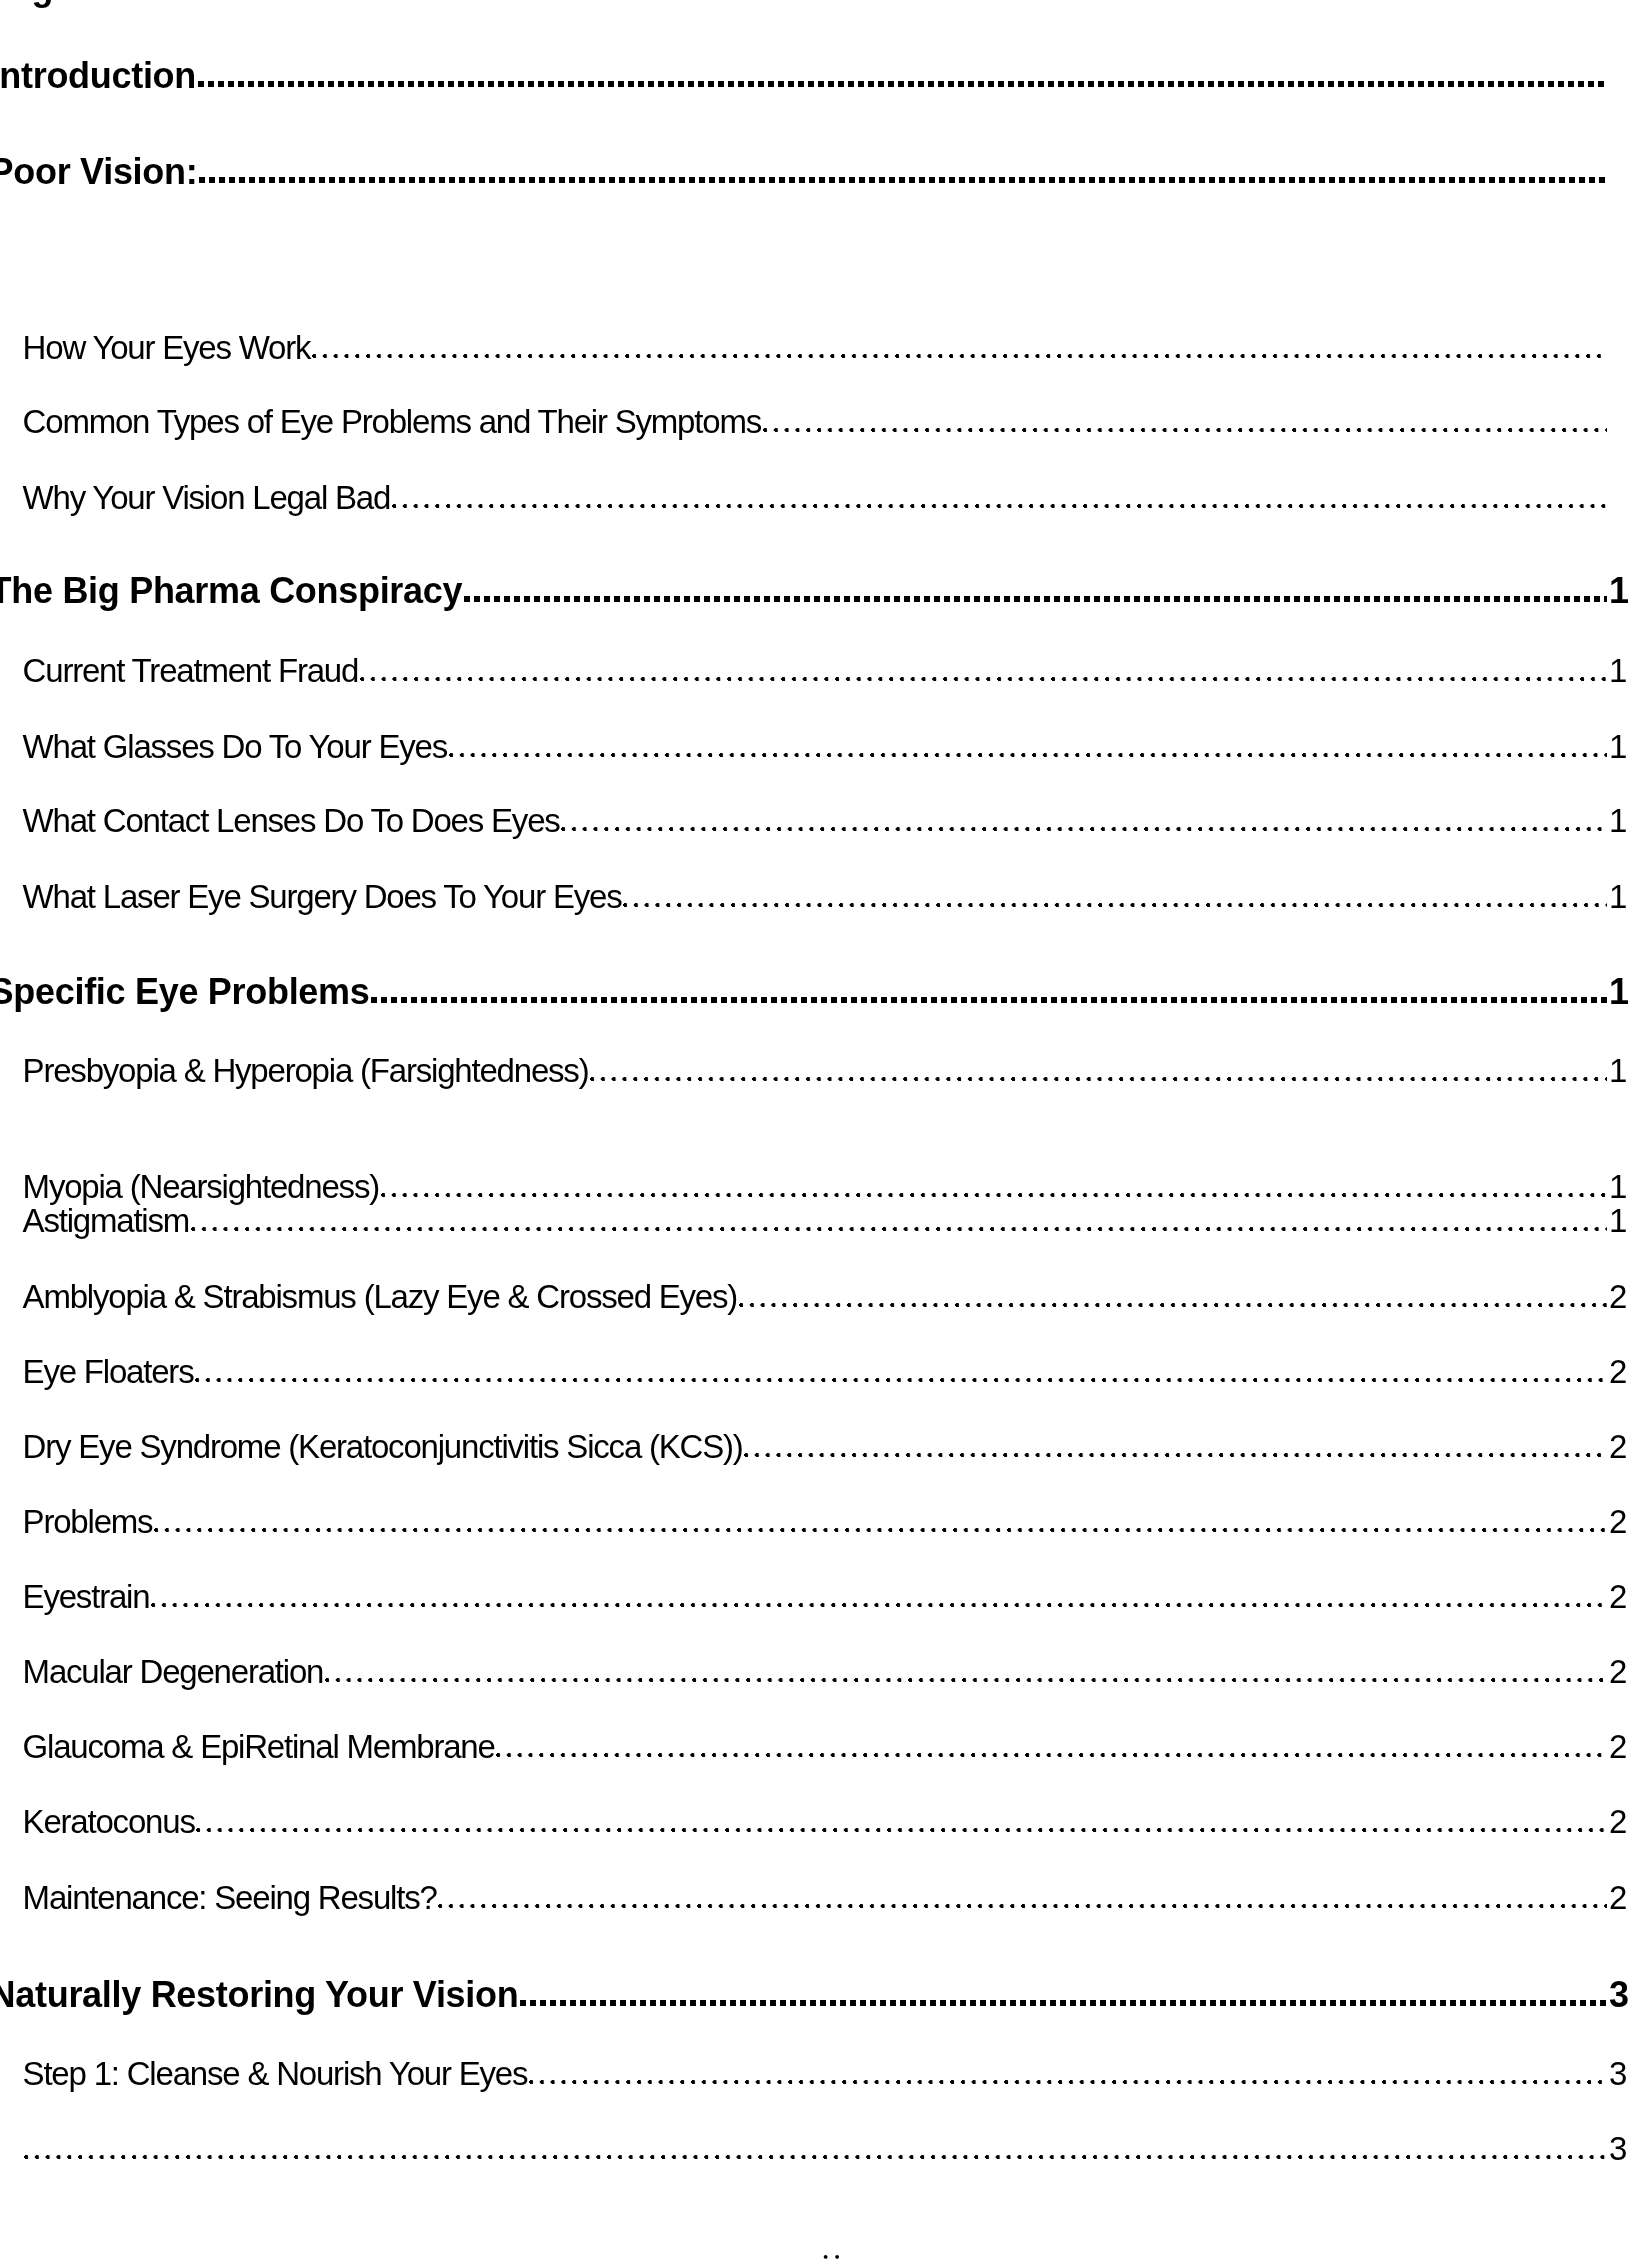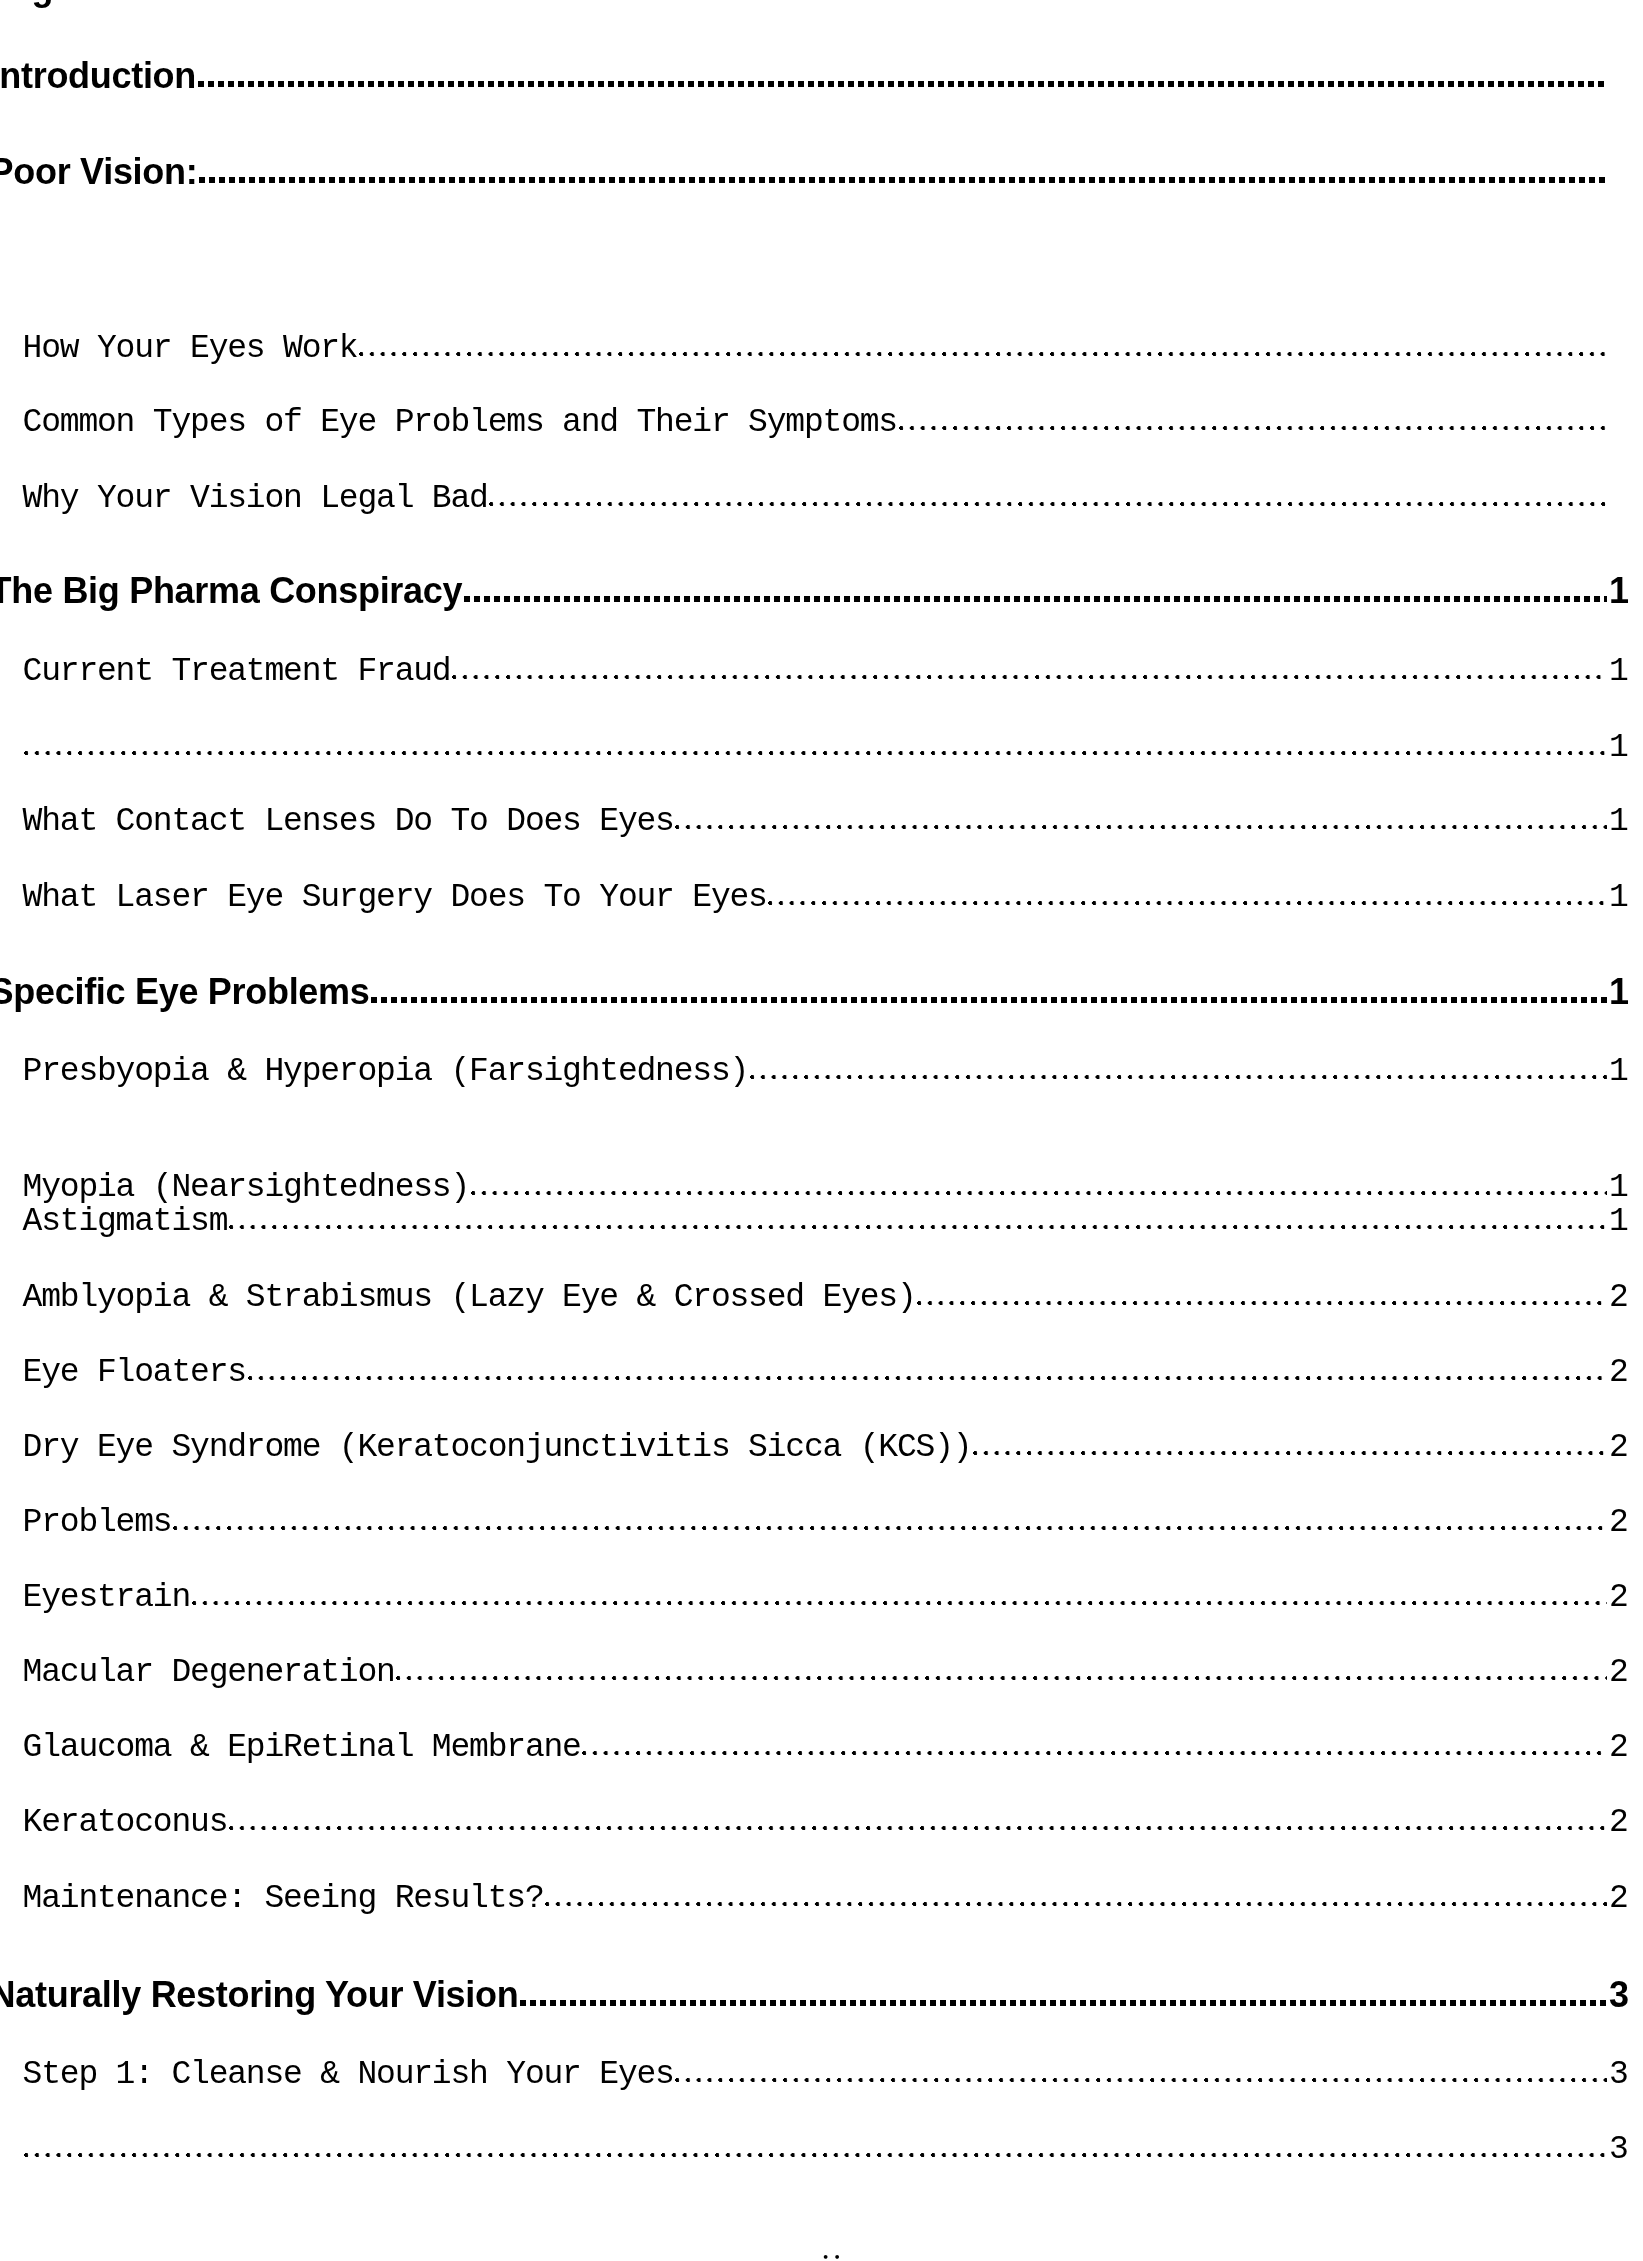--- a/index.html
+++ b/index.html
@@ -41,21 +41,21 @@
     left: -10.4px;
     right: 0;
     font-family: "Liberation Sans", sans-serif;
     font-weight: bold;
     font-size: 36px;
     letter-spacing: -0.3px;
   }
   .toc-row.level-2 .inner {
     left: 22.6px;
     right: 0;
-    font-family: Liberation Mono, monospace;
+    font-family: Liberation Sans, sans-serif;
     font-weight: normal;
     font-size: 33px;
     letter-spacing: -1.2px;
   }
   .toc-title {
     flex: 0 0 auto;
   }
   .leader {
     flex: 1 1 auto;
     overflow: hidden;
@@ -166,20 +166,21 @@
   <div class="toc-row level-2" style="top:638px">
     <div class="inner">
         <span class="toc-title">Current Treatment Fraud</span>
         <span class="leader"></span>
         <span class="page-num">1</span>
       </div>
   </div>
 
   <div class="toc-row level-2" style="top:714px">
     <div class="inner">
+        <span class="toc-title">What Glasses Do To Your Eyes</span>
         <span class="leader"></span>
         <span class="page-num">1</span>
       </div>
   </div>
 
   <div class="toc-row level-2" style="top:788px">
     <div class="inner">
         <span class="toc-title">What Contact Lenses Do To Does Eyes</span>
         <span class="leader"></span>
         <span class="page-num">1</span>

